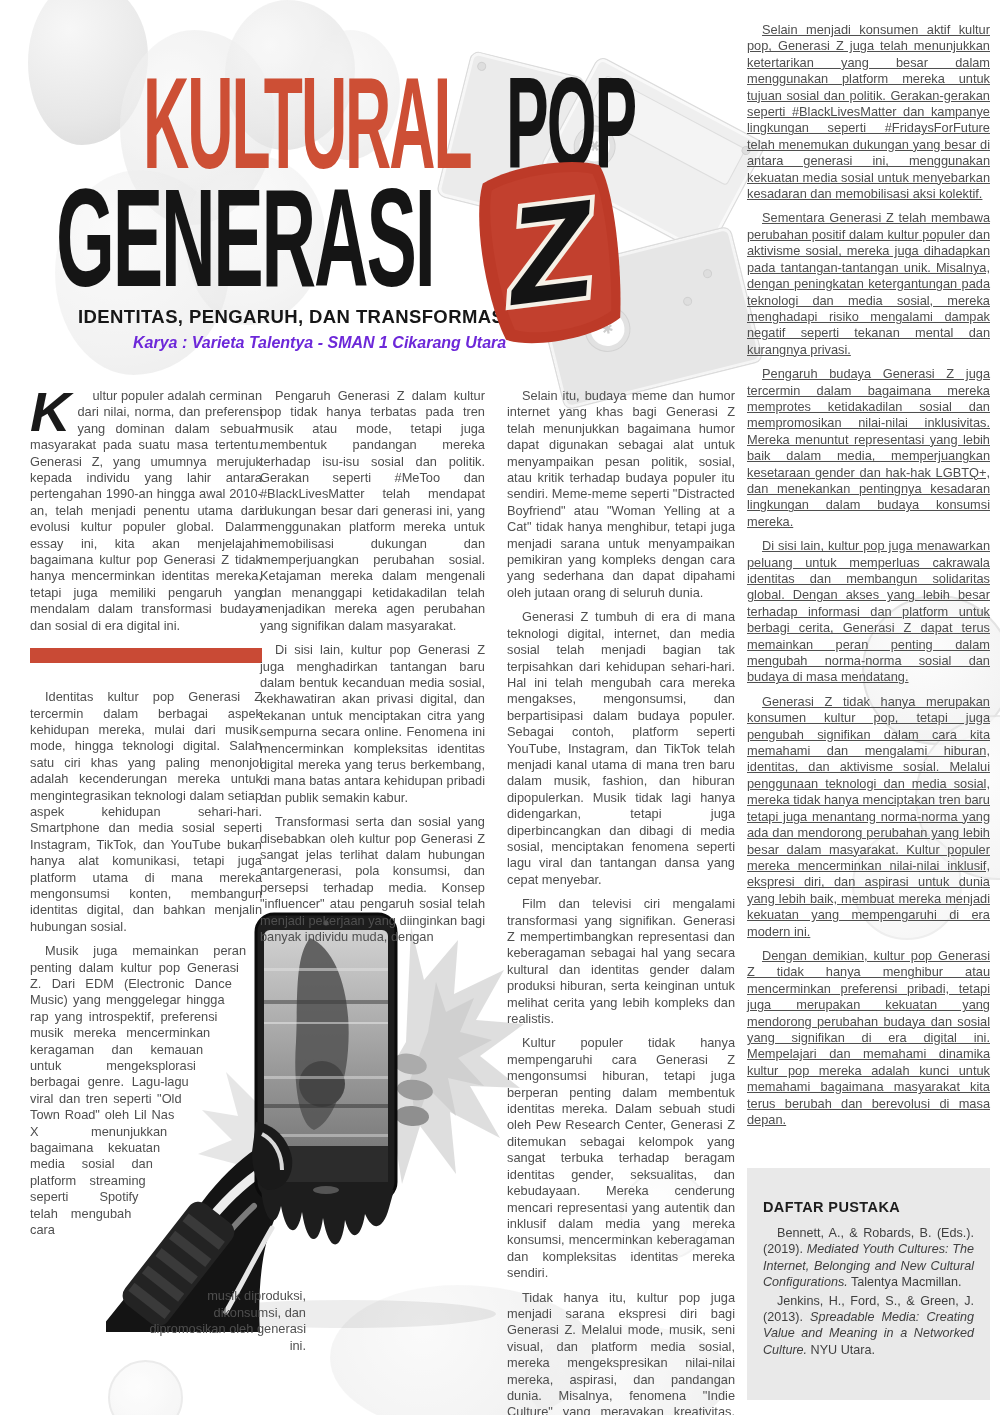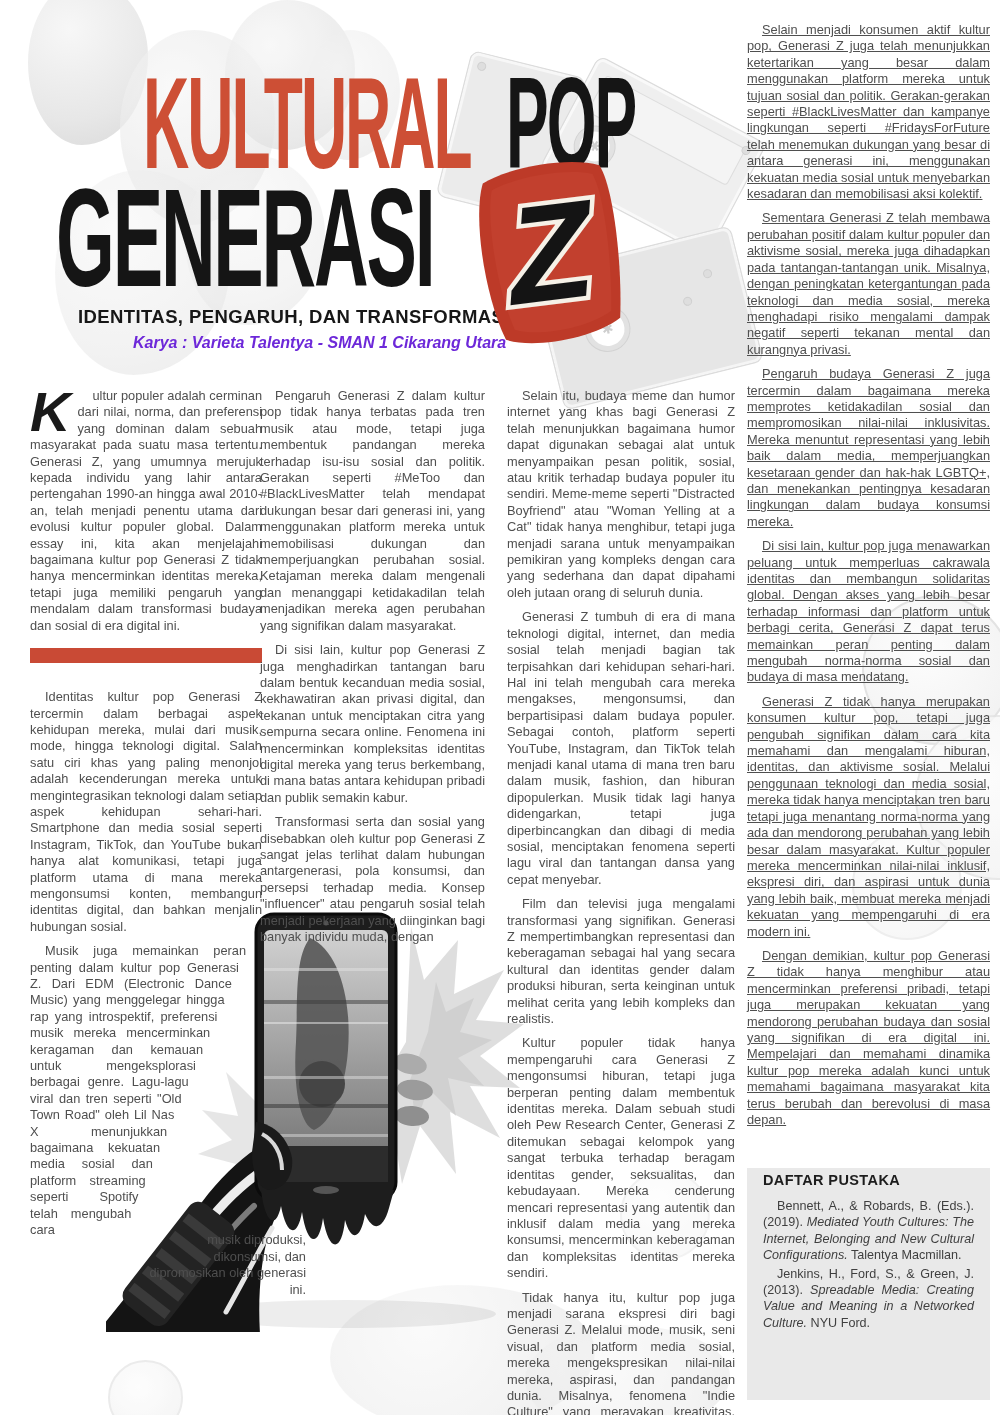--- a/index.html
+++ b/index.html
@@ -44,25 +44,25 @@
   .col-2 { left:260px; top:388px; width:225px; }
   .col-3 { left:507px; top:388px; width:228px; }
   .col-4 { left:747px; top:22px;  width:243px;text-decoration:underline; }
   .dropcap { float:left; font-size:56px; line-height:44px; font-weight:800;
     font-style:italic; color:#1a1a1a; margin:2px 7px 0 0; text-indent:0; }
   .p-dropcap { text-indent:0; }
   .redbar { width:100%; height:15px; background:#c94a35; margin:14px 0 26px; }
   .wrap-spacer { float:right; width:186px; height:400px;
     shape-outside:polygon(100% 0%, 100% 100%, 6% 100%); shape-margin:8px; }
   .col2-gap { height:308px; }
-  .tail-text { position:absolute; left:138px; top:1232px; width:168px; z-index:2;
+  .tail-text { position:absolute; left:138px; top:1288px; width:168px; z-index:2;
     font-size:12.8px; line-height:16.6px; text-align:right; color:#4f4f4f; }
   
   .biblio { position:absolute; left:747px; top:1168px; width:243px; min-height:232px;
-    background:#e9e9e9; padding:4px 16px 16px; z-index:2; }
+    background:#e9e9e9; padding:31px 16px 16px; z-index:2; }
   .biblio h3 { font-size:14.5px; color:#1d1d1d; letter-spacing:.4px; margin-bottom:10px; }
   .biblio p { font-size:12.6px; line-height:16.4px; text-align:justify;
     text-indent:14px; color:#3f3f3f; margin-bottom:2px; }
   .biblio .it { font-style:italic; }
   
   .illustration { position:absolute; left:106px; top:872px; width:420px; height:460px; z-index:1; }
 </style>
 </head>
 <body>
 
@@ -184,33 +184,33 @@
   <div class="col col-2">
     <p>Pengaruh Generasi Z dalam kultur pop tidak hanya terbatas pada tren musik atau mode, tetapi juga membentuk pandangan mereka terhadap isu-isu sosial dan politik. Gerakan seperti #MeToo dan #BlackLivesMatter telah mendapat dukungan besar dari generasi ini, yang menggunakan platform mereka untuk memobilisasi dukungan dan memperjuangkan perubahan sosial. Ketajaman mereka dalam mengenali dan menanggapi ketidakadilan telah menjadikan mereka agen perubahan yang signifikan dalam masyarakat.</p>
     <p>Di sisi lain, kultur pop Generasi Z juga menghadirkan tantangan baru dalam bentuk kecanduan media sosial, kekhawatiran akan privasi digital, dan tekanan untuk menciptakan citra yang sempurna secara online. Fenomena ini mencerminkan kompleksitas identitas digital mereka yang terus berkembang, di mana batas antara kehidupan pribadi dan publik semakin kabur.</p>
     <p>Transformasi serta dan sosial yang disebabkan oleh kultur pop Generasi Z sangat jelas terlihat dalam hubungan antargenerasi, pola konsumsi, dan persepsi terhadap media. Konsep "influencer" atau pengaruh sosial telah menjadi pekerjaan yang diinginkan bagi banyak individu muda, dengan</p>
     <div class="col2-gap"></div>
   </div>
 
   <div class="col col-3">
     <p>Selain itu, budaya meme dan humor internet yang khas bagi Generasi Z telah menunjukkan bagaimana humor dapat digunakan sebagai alat untuk menyampaikan pesan politik, sosial, atau kritik terhadap budaya populer itu sendiri. Meme-meme seperti "Distracted Boyfriend" atau "Woman Yelling at a Cat" tidak hanya menghibur, tetapi juga menjadi sarana untuk menyampaikan pemikiran yang kompleks dengan cara yang sederhana dan dapat dipahami oleh jutaan orang di seluruh dunia.</p>
     <p>Generasi Z tumbuh di era di mana teknologi digital, internet, dan media sosial telah menjadi bagian tak terpisahkan dari kehidupan sehari-hari. Hal ini telah mengubah cara mereka mengakses, mengonsumsi, dan berpartisipasi dalam budaya populer. Sebagai contoh, platform seperti YouTube, Instagram, dan TikTok telah menjadi kanal utama di mana tren baru dalam musik, fashion, dan hiburan dipopulerkan. Musik tidak lagi hanya didengarkan, tetapi juga diperbincangkan dan dibagi di media sosial, menciptakan fenomena seperti lagu viral dan tantangan dansa yang cepat menyebar.</p>
-    <p>Film dan televisi juga mengalami transformasi yang signifikan. Generasi Z mempertimbangkan representasi dan keberagaman sebagai hal yang secara kultural dan identitas gender dalam produksi hiburan, serta keinginan untuk melihat cerita yang lebih kompleks dan realistis.</p>
+    <p>Film dan televisi ciri mengalami transformasi yang signifikan. Generasi Z mempertimbangkan representasi dan keberagaman sebagai hal yang secara kultural dan identitas gender dalam produksi hiburan, serta keinginan untuk melihat cerita yang lebih kompleks dan realistis.</p>
     <p>Kultur populer tidak hanya mempengaruhi cara Generasi Z mengonsumsi hiburan, tetapi juga berperan penting dalam membentuk identitas mereka. Dalam sebuah studi oleh Pew Research Center, Generasi Z ditemukan sebagai kelompok yang sangat terbuka terhadap beragam identitas gender, seksualitas, dan kebudayaan. Mereka cenderung mencari representasi yang autentik dan inklusif dalam media yang mereka konsumsi, mencerminkan keberagaman dan kompleksitas identitas mereka sendiri.</p>
     <p>Tidak hanya itu, kultur pop juga menjadi sarana ekspresi diri bagi Generasi Z. Melalui mode, musik, seni visual, dan platform media sosial, mereka mengekspresikan nilai-nilai mereka, aspirasi, dan pandangan dunia. Misalnya, fenomena "Indie Culture" yang merayakan kreativitas, keberagaman, dan kemandirian secara unik di antara remaja dan dewasa muda.</p>
   </div>
 
   <div class="col col-4">
     <p>Selain menjadi konsumen aktif kultur pop, Generasi Z juga telah menunjukkan ketertarikan yang besar dalam menggunakan platform mereka untuk tujuan sosial dan politik. Gerakan-gerakan seperti #BlackLivesMatter dan kampanye lingkungan seperti #FridaysForFuture telah menemukan dukungan yang besar di antara generasi ini, menggunakan kekuatan media sosial untuk menyebarkan kesadaran dan memobilisasi aksi kolektif.</p>
     <p>Sementara Generasi Z telah membawa perubahan positif dalam kultur populer dan aktivisme sosial, mereka juga dihadapkan pada tantangan-tantangan unik. Misalnya, dengan peningkatan ketergantungan pada teknologi dan media sosial, mereka menghadapi risiko mengalami dampak negatif seperti tekanan mental dan kurangnya privasi.</p>
     <p>Pengaruh budaya Generasi Z juga tercermin dalam bagaimana mereka memprotes ketidakadilan sosial dan mempromosikan nilai-nilai inklusivitas. Mereka menuntut representasi yang lebih baik dalam media, memperjuangkan kesetaraan gender dan hak-hak LGBTQ+, dan menekankan pentingnya kesadaran lingkungan dalam budaya konsumsi mereka.</p>
     <p>Di sisi lain, kultur pop juga menawarkan peluang untuk memperluas cakrawala identitas dan membangun solidaritas global. Dengan akses yang lebih besar terhadap informasi dan platform untuk berbagi cerita, Generasi Z dapat terus memainkan peran penting dalam mengubah norma-norma sosial dan budaya di masa mendatang.</p>
     <p>Generasi Z tidak hanya merupakan konsumen kultur pop, tetapi juga pengubah signifikan dalam cara kita memahami dan mengalami hiburan, identitas, dan aktivisme sosial. Melalui penggunaan teknologi dan media sosial, mereka tidak hanya menciptakan tren baru tetapi juga menantang norma-norma yang ada dan mendorong perubahan yang lebih besar dalam masyarakat. Kultur populer mereka mencerminkan nilai-nilai inklusif, ekspresi diri, dan aspirasi untuk dunia yang lebih baik, membuat mereka menjadi kekuatan yang mempengaruhi di era modern ini.</p>
     <p>Dengan demikian, kultur pop Generasi Z tidak hanya menghibur atau mencerminkan preferensi pribadi, tetapi juga merupakan kekuatan yang mendorong perubahan budaya dan sosial yang signifikan di era digital ini. Mempelajari dan memahami dinamika kultur pop mereka adalah kunci untuk memahami bagaimana masyarakat kita terus berubah dan berevolusi di masa depan.</p>
   </div>
 
   <div class="biblio">
     <h3>DAFTAR PUSTAKA</h3>
     <p><span>Bennett, A., &amp; Robards, B. (Eds.). (2019). </span><span class="it">Mediated Youth Cultures: The Internet, Belonging and New Cultural Configurations.</span><span> Talentya Macmillan.</span></p>
-    <p><span>Jenkins, H., Ford, S., &amp; Green, J. (2013). </span><span class="it">Spreadable Media: Creating Value and Meaning in a Networked Culture.</span><span> NYU Ford.</span></p>
+    <p><span>Jenkins, H., Ford, S., &amp; Green, J. (2013). </span><span class="it">Spreadable Media: Creating Value and Meaning in a Networked Culture.</span><span> NYU Utara.</span></p>
   </div>
 
 </div>
 
 </body></html>

